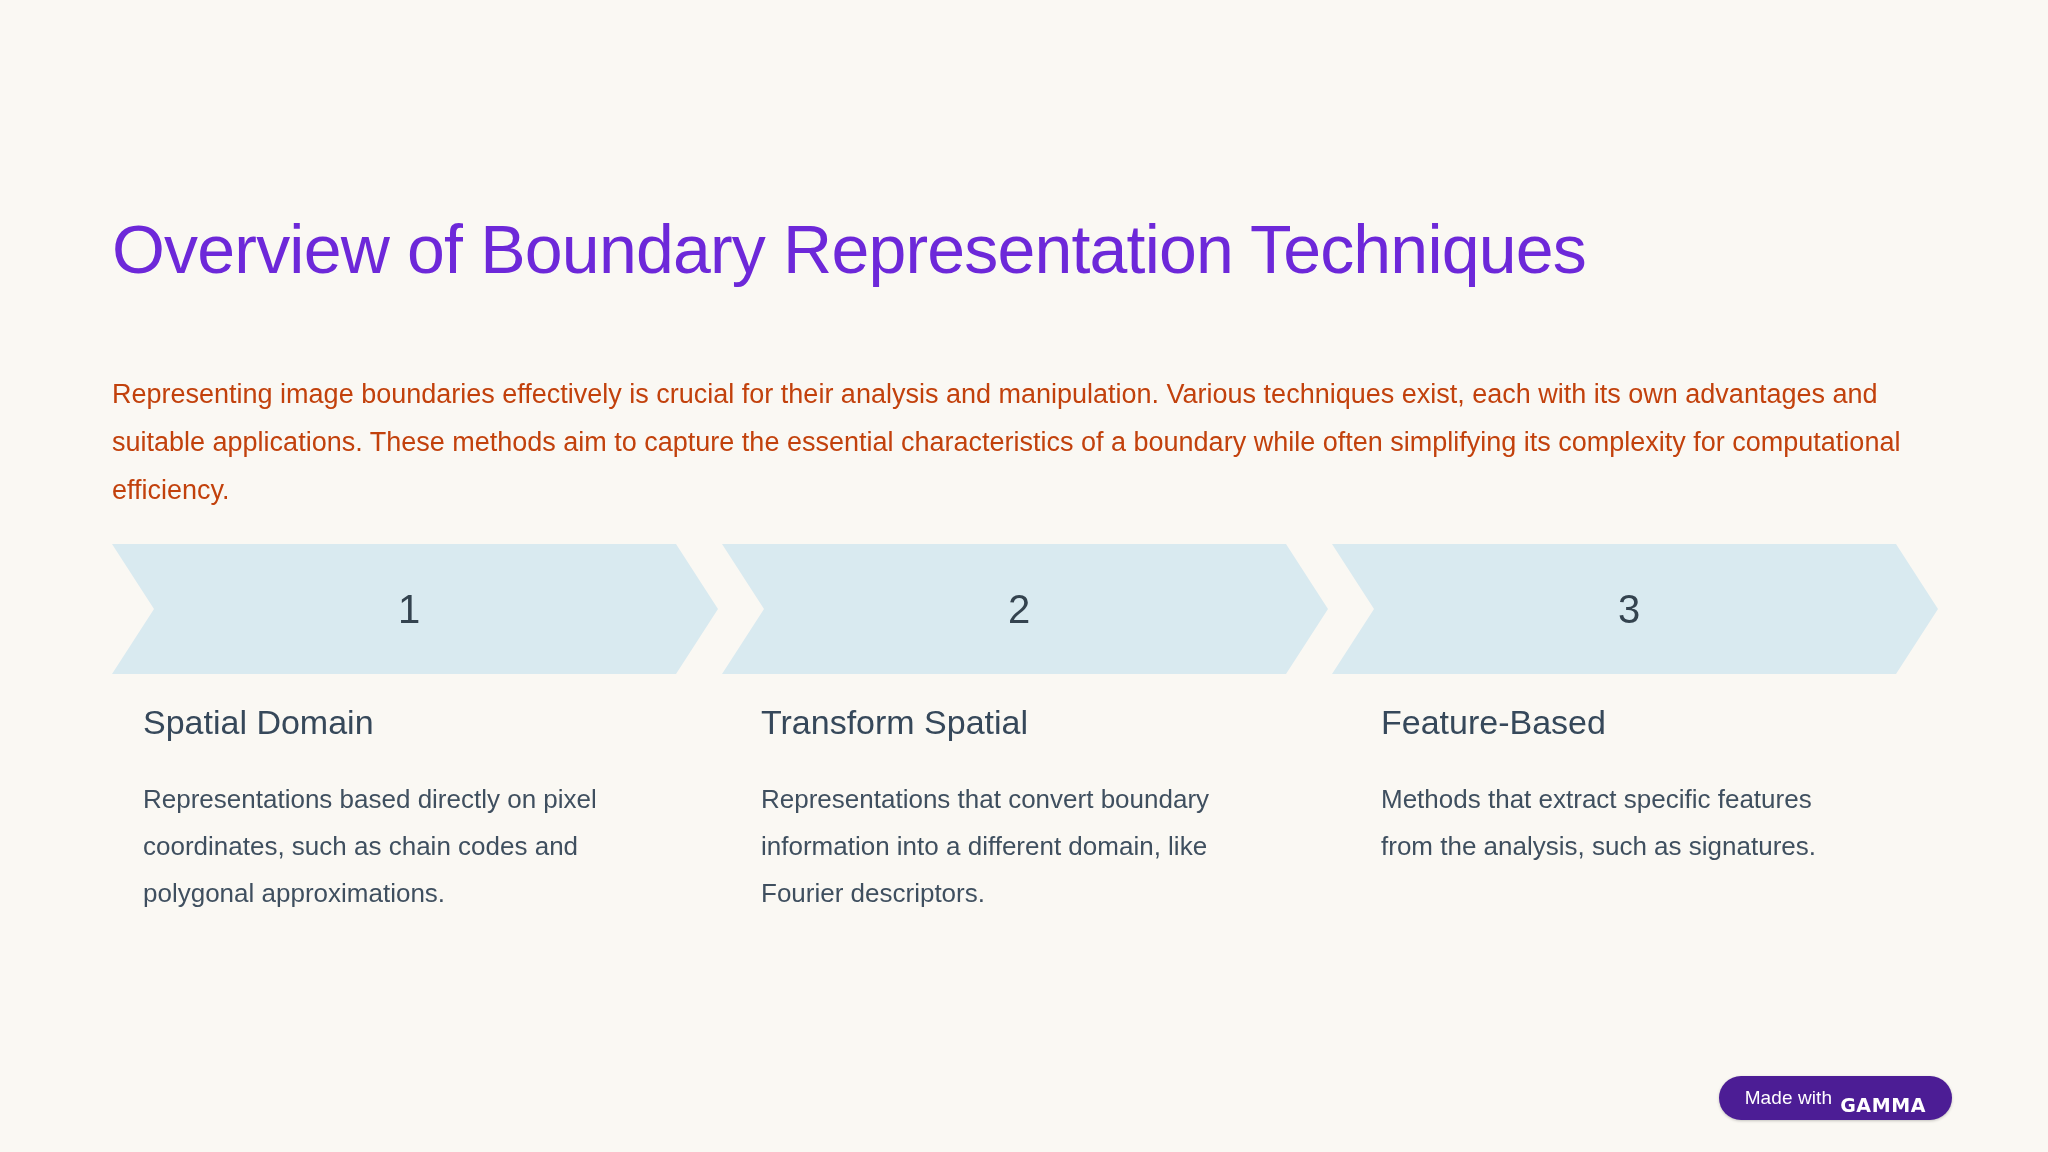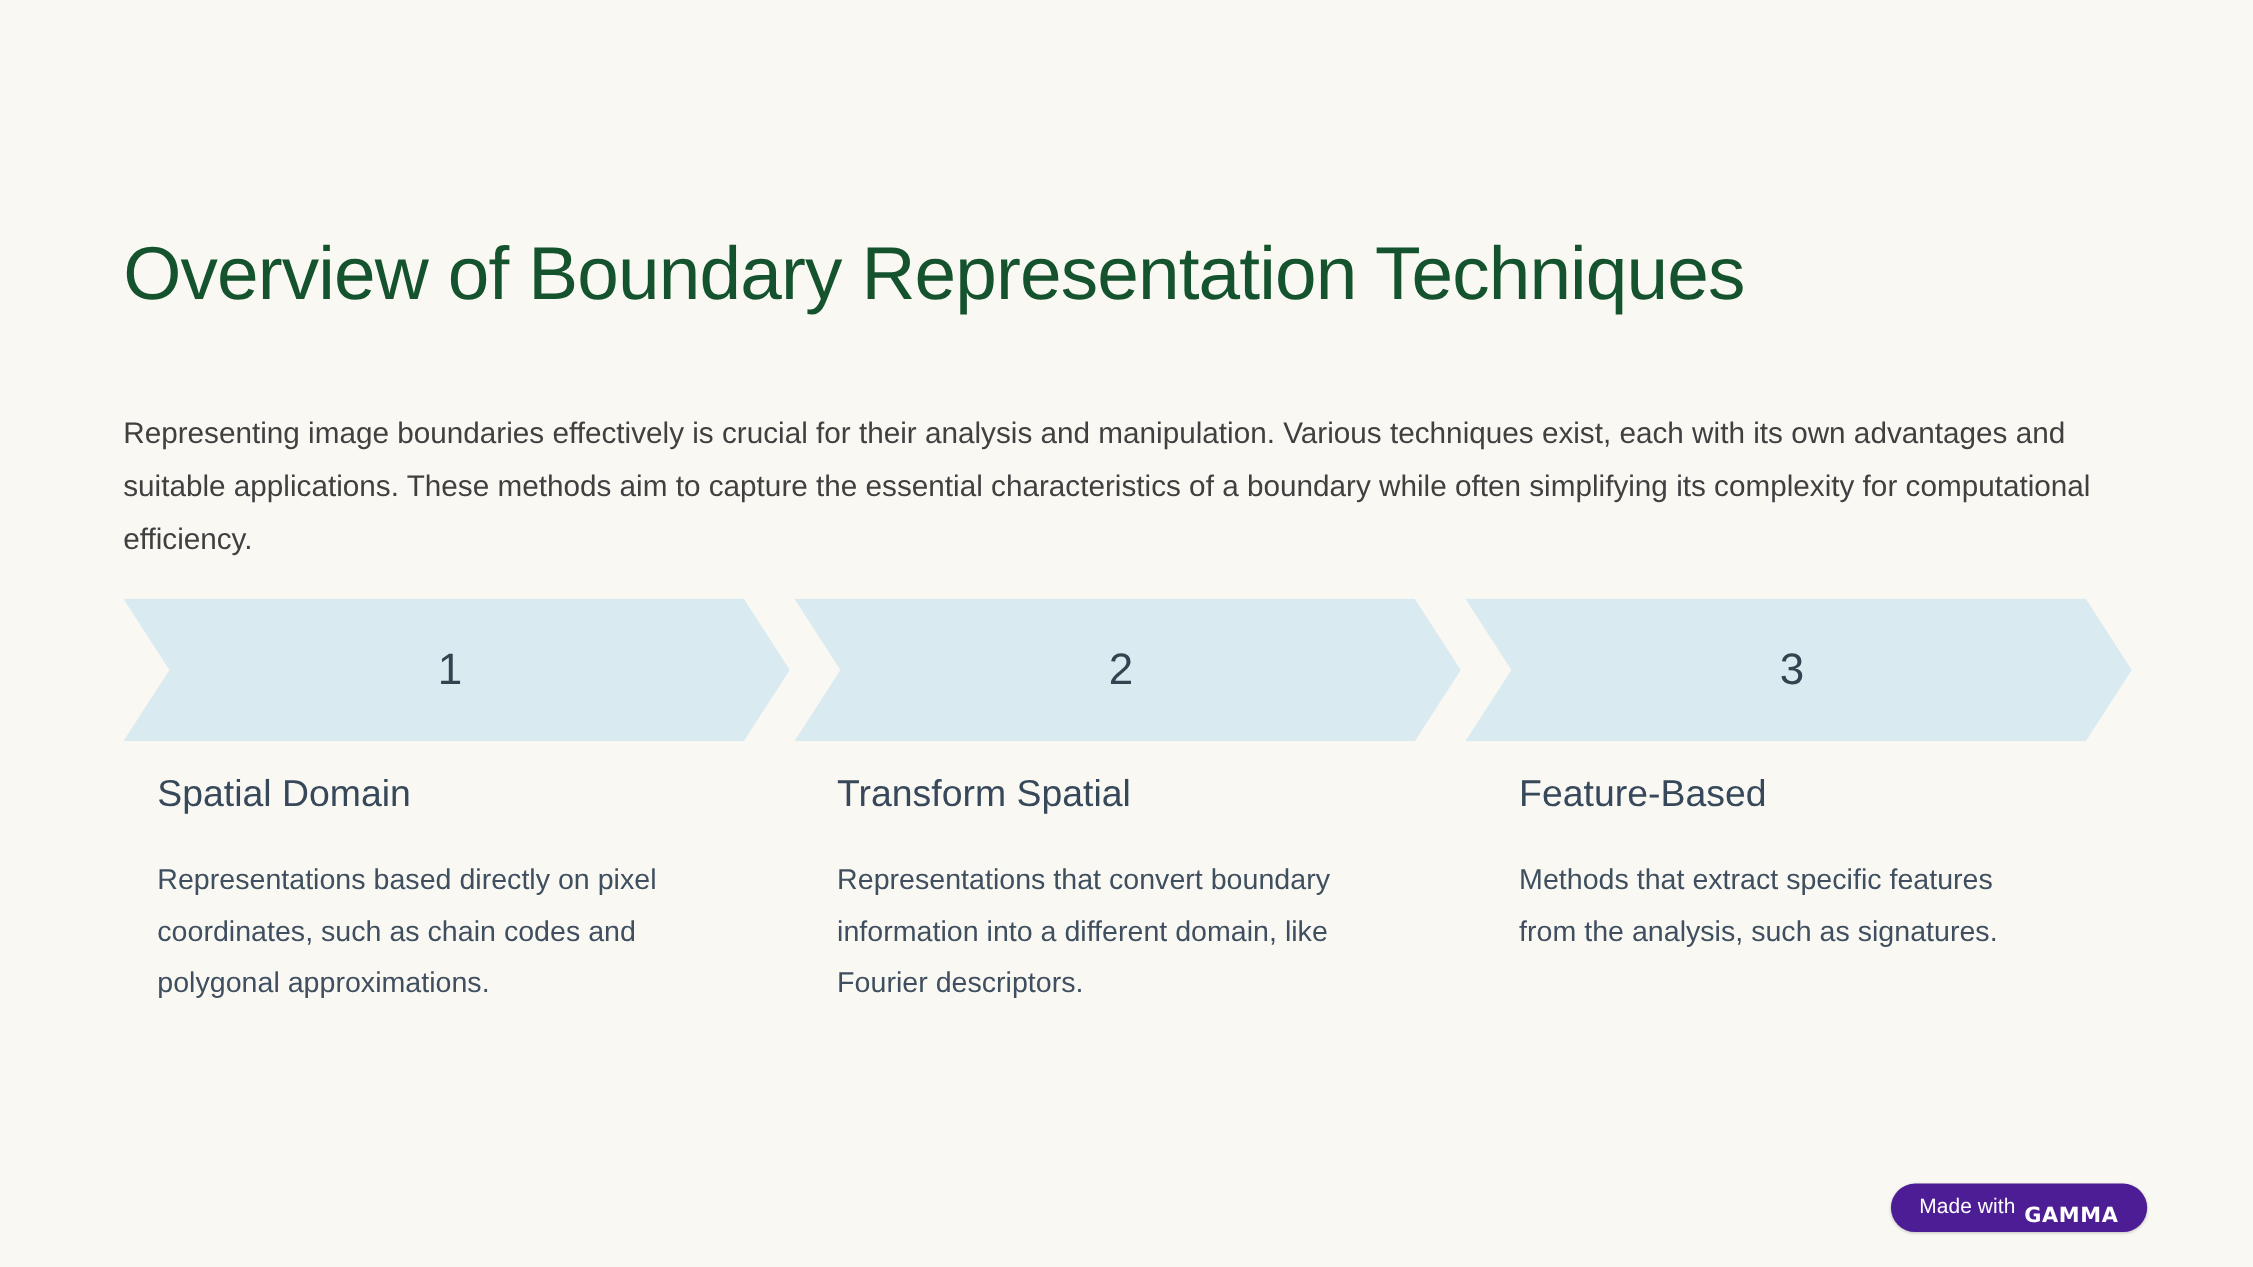--- a/index.html
+++ b/index.html
@@ -25,34 +25,34 @@
 
   
   .page-title {
     position: absolute;
     left: 112px;
     top: 208px;
     font-size: 68px;
     line-height: 82px;
     font-weight: 400;
     letter-spacing: -0.8px;
-    color: #14532d;
+    color: #6d28d9;
     white-space: nowrap;
   }
 
   
   .intro {
     position: absolute;
     left: 112px;
     top: 370px;
     width: 1830px;
     font-size: 27px;
     line-height: 48px;
     font-weight: 400;
-    color: #404040;
+    color: #c2410c;
   }
 
   
   .chevron-row {
     position: absolute;
     left: 112px;
     top: 544px;
     width: 1826px;
     height: 130px;
     display: flex;

